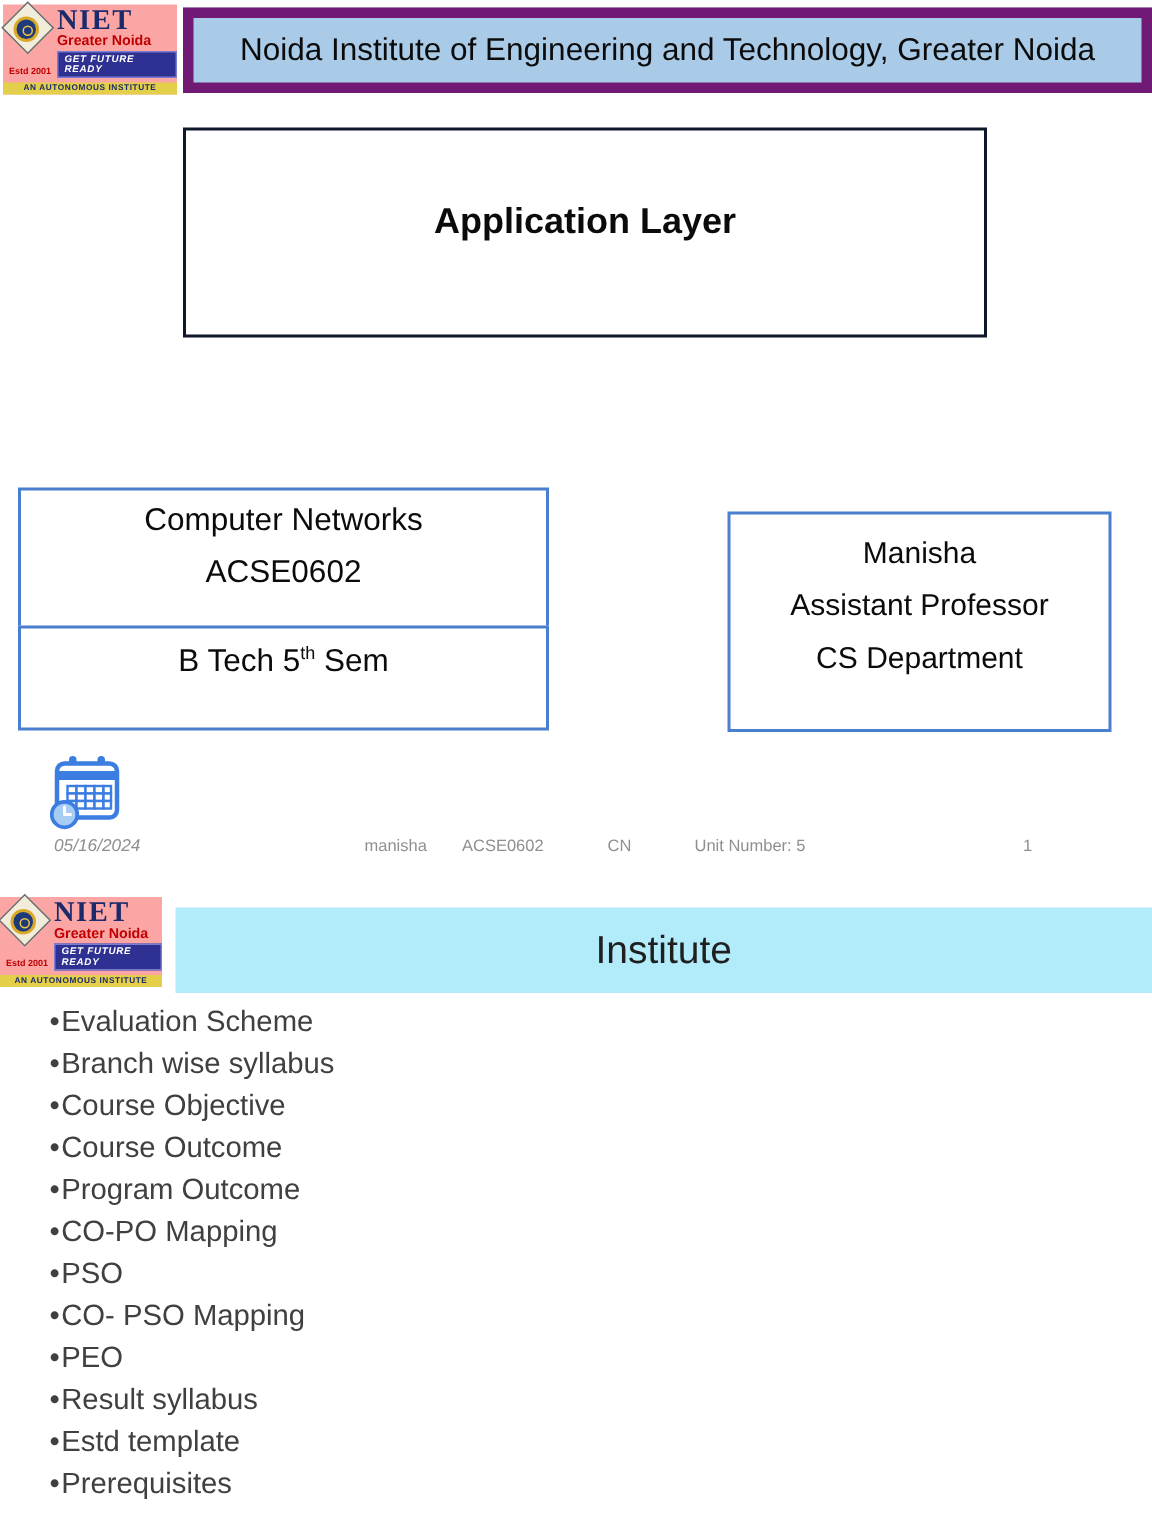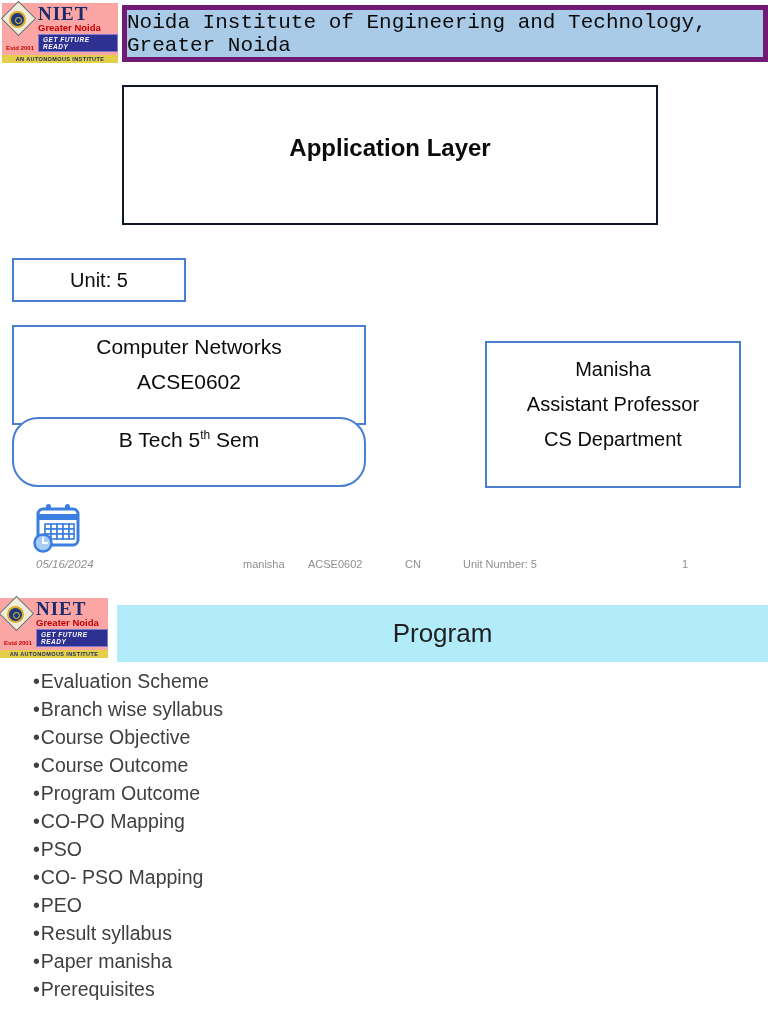--- a/index.html
+++ b/index.html
@@ -53,23 +53,23 @@
     margin-top: 2px; background: #e3cf4a; color: #1b2a6b;
     font-size: 5.5px; font-weight: bold; text-align: center;
     letter-spacing: 0.4px; padding: 1px 0;
   }
 
   
   .s1-logo { left: 2px; top: 3px; width: 116px; }
 
   .s1-header {
     position: absolute; left: 122px; top: 5px; width: 646px; height: 57px;
-    background: #a9cbe8; border: 5px solid #701a75;
+    background: #a9cbe8; border: 7px solid #701a75;
     display: flex; align-items: center; justify-content: center;
-    font-size: 21px; color: #0b0b0b; font-family: Liberation Mono, monospace;
+    font-size: 21px; color: #0b0b0b;
   }
 
   .s1-title-box {
     position: absolute; left: 122px; top: 85px; width: 536px; height: 140px;
     border: 2px solid #0f172a; background: #ffffff;
     display: flex; align-items: center; justify-content: center;
     padding-bottom: 14px;
   }
   .s1-title { font-size: 24px; font-weight: bold; color: #0b0b0b; }
 
@@ -78,21 +78,21 @@
   .s1-unit-box {
     left: 12px; top: 258px; width: 174px; height: 44px;
     display: flex; align-items: center; justify-content: center; font-size: 20px;
   }
   .s1-course-box {
     left: 12px; top: 325px; width: 354px; height: 100px;
     text-align: center; font-size: 21px; line-height: 35px; padding-top: 2px;
   }
   .s1-sem-box {
     left: 12px; top: 417px; width: 354px; height: 70px;
-    text-align: center; font-size: 21px; padding-top: 9px; border-radius: 26px;
+    text-align: center; font-size: 21px; padding-top: 9px;
   }
   .s1-sem-box sup { font-size: 12px; }
   .s1-faculty-box {
     left: 485px; top: 341px; width: 256px; height: 147px;
     text-align: center; font-size: 20px; line-height: 35px; padding-top: 9px;
   }
 
   .s1-cal { position: absolute; left: 33px; top: 502px; }
 
   .s1-date {
@@ -142,23 +142,20 @@
     </div>
 
     <div class="s1-header">
       <span>Noida Institute of Engineering and Technology, Greater Noida</span>
     </div>
 
     <div class="s1-title-box">
       <span class="s1-title">Application Layer</span>
     </div>
 
-    <div class="box s1-unit-box">
-      <span>Unit: 5</span>
-    </div>
 
     <div class="box s1-course-box">
       <div>Computer Networks</div>
       <div>ACSE0602</div>
     </div>
 
     <div class="box s1-sem-box">
       <span><span>B Tech 5</span><sup>th</sup><span> Sem</span></span>
     </div>
 
@@ -217,32 +214,32 @@
         <div class="logo-right">
           <div class="logo-name">NIET</div>
           <div class="logo-city">Greater Noida</div>
           <div class="logo-tagline">GET FUTURE READY</div>
         </div>
       </div>
       <div class="logo-strip">AN AUTONOMOUS INSTITUTE</div>
     </div>
 
     <div class="s2-header">
-      <span>Program</span>
+      <span>Institute</span>
     </div>
 
     <div class="s2-list">
         <div class="s2-item"><span class="bullet">•</span><span>Evaluation Scheme</span></div>
         <div class="s2-item"><span class="bullet">•</span><span>Branch wise syllabus</span></div>
         <div class="s2-item"><span class="bullet">•</span><span>Course Objective</span></div>
         <div class="s2-item"><span class="bullet">•</span><span>Course Outcome</span></div>
         <div class="s2-item"><span class="bullet">•</span><span>Program Outcome</span></div>
         <div class="s2-item"><span class="bullet">•</span><span>CO-PO Mapping</span></div>
         <div class="s2-item"><span class="bullet">•</span><span>PSO</span></div>
         <div class="s2-item"><span class="bullet">•</span><span>CO- PSO Mapping</span></div>
         <div class="s2-item"><span class="bullet">•</span><span>PEO</span></div>
         <div class="s2-item"><span class="bullet">•</span><span>Result syllabus</span></div>
-        <div class="s2-item"><span class="bullet">•</span><span>Paper manisha</span></div>
+        <div class="s2-item"><span class="bullet">•</span><span>Estd template</span></div>
         <div class="s2-item"><span class="bullet">•</span><span>Prerequisites</span></div>
       </div>
 
   </section>
 </div>
 
 </body></html>

